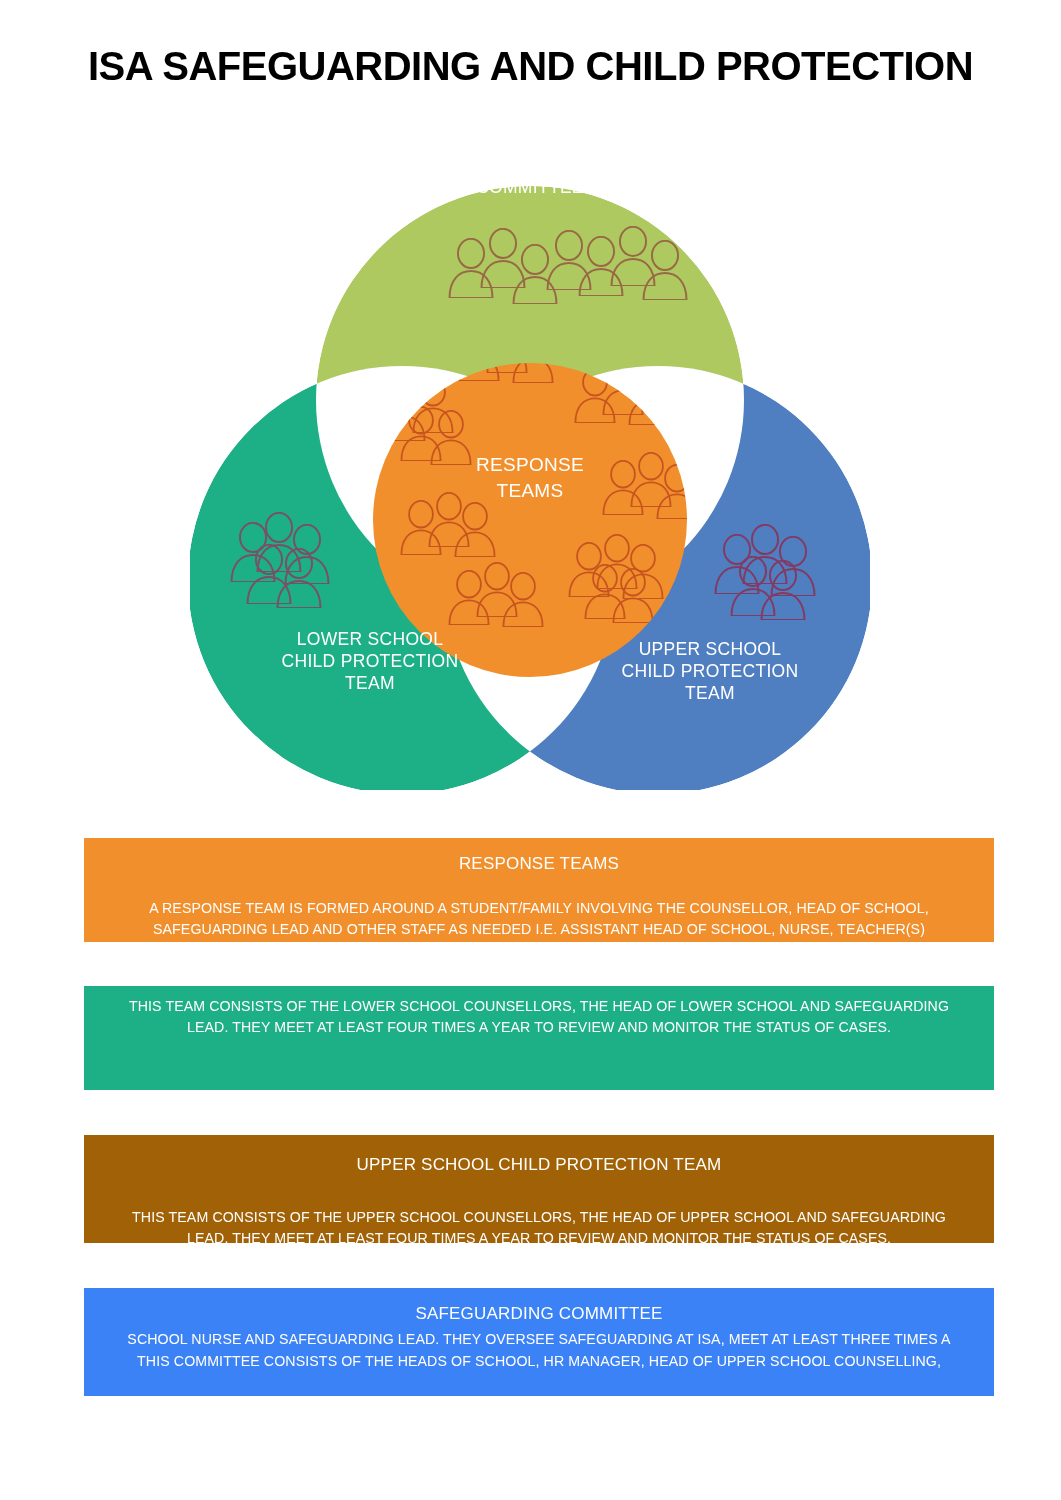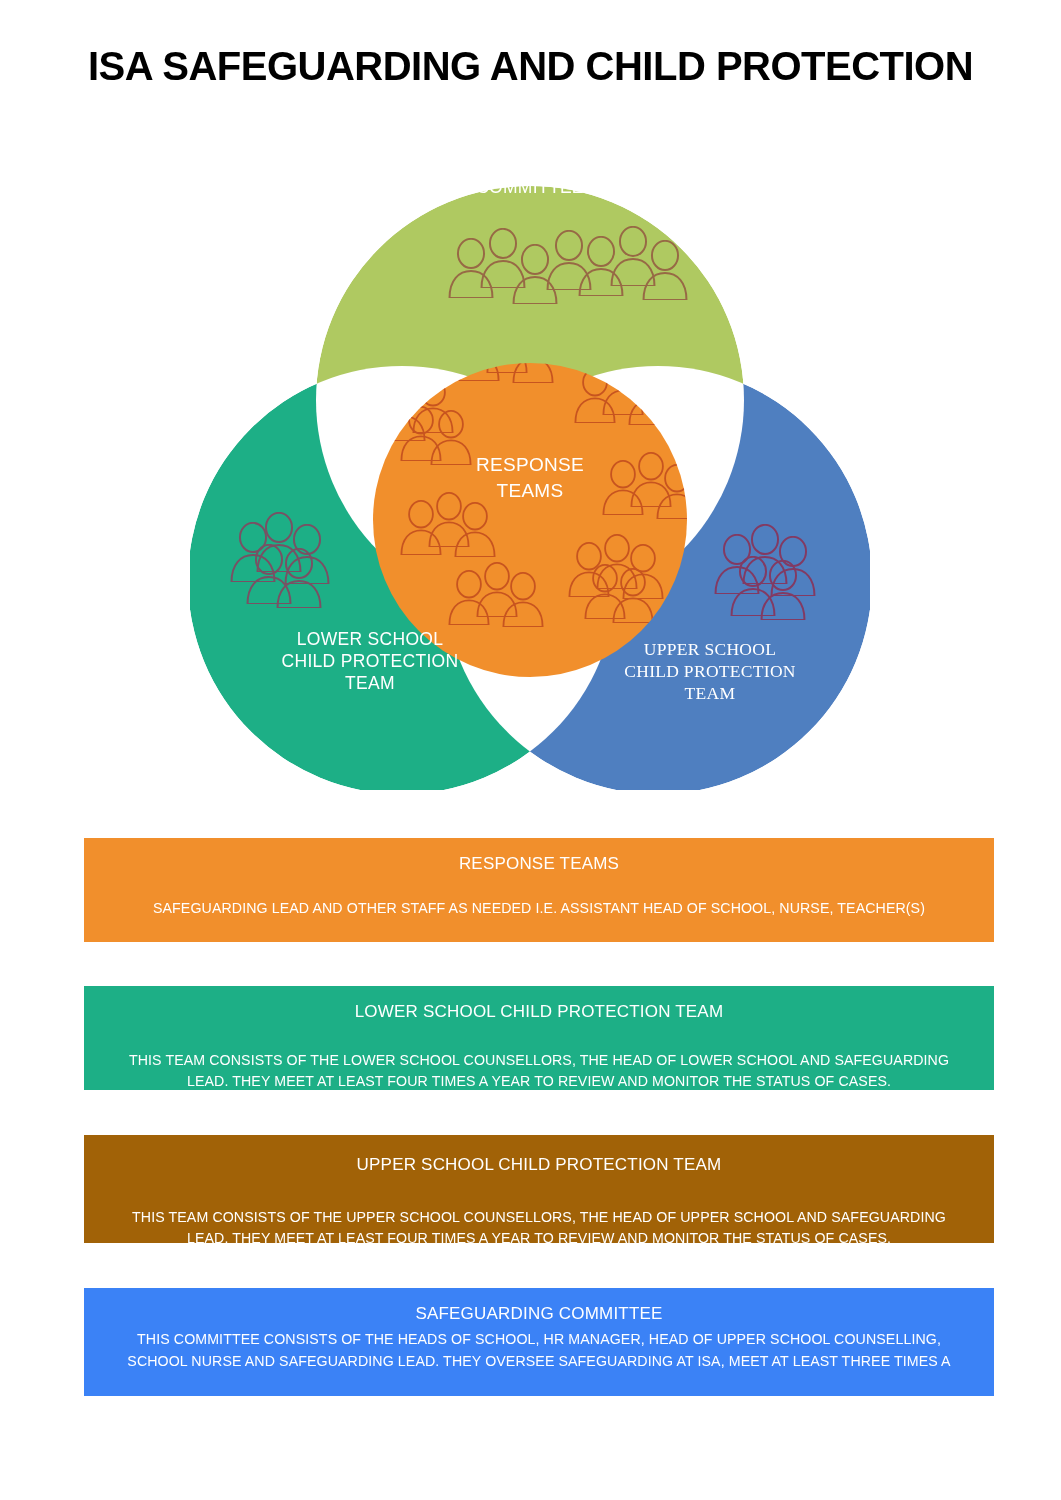--- a/index.html
+++ b/index.html
@@ -57,21 +57,21 @@
     text-align: center;
     color: #ffffff;
     font-size: 17.5px;
     line-height: 22px;
     font-family: "Liberation Sans", sans-serif;
     letter-spacing: 0.3px;
     pointer-events: none;
   }
   .venn-label.green  { top: 34px;  left: 180px; width: 320px; }
   .venn-label.teal   { top: 508px; left: 30px;  width: 300px; }
-  .venn-label.blue   { top: 518px; left: 370px; width: 300px; font-family: Liberation Serif, serif; }
+  .venn-label.blue   { top: 518px; left: 370px; width: 300px; }
   .venn-label.center { top: 332px; left: 200px; width: 280px; font-size: 19px; line-height: 26px; }
 
   
   .panels {
     position: absolute;
     top: 838px;
     left: 0;
     width: 1061px;
   }
   .panel {
@@ -240,42 +240,42 @@
       <div>RESPONSE</div>
       <div>TEAMS</div>
     </div>
   </div>
 
   <div class="panels">
 
     <div class="panel response">
       <div class="panel-title">RESPONSE TEAMS</div>
       <div class="panel-body">
+        <div>A RESPONSE TEAM IS FORMED  AROUND A STUDENT/FAMILY INVOLVING THE COUNSELLOR, HEAD OF SCHOOL,</div>
         <div>SAFEGUARDING LEAD AND OTHER STAFF AS NEEDED I.E. ASSISTANT HEAD OF SCHOOL, NURSE, TEACHER(S)</div>
       </div>
     </div>
 
     <div class="panel lower">
-      <div class="panel-title">LOWER SCHOOL CHILD PROTECTION TEAM</div>
       <div class="panel-body">
         <div>THIS TEAM CONSISTS OF THE LOWER SCHOOL COUNSELLORS, THE HEAD OF LOWER SCHOOL AND SAFEGUARDING</div>
         <div>LEAD. THEY MEET AT LEAST FOUR TIMES A YEAR TO REVIEW  AND MONITOR THE STATUS OF CASES.</div>
       </div>
     </div>
 
     <div class="panel upper">
       <div class="panel-title">UPPER SCHOOL CHILD PROTECTION TEAM</div>
       <div class="panel-body">
         <div>THIS TEAM CONSISTS OF THE UPPER SCHOOL COUNSELLORS, THE HEAD OF UPPER SCHOOL AND SAFEGUARDING</div>
         <div>LEAD. THEY MEET AT LEAST FOUR TIMES A YEAR TO REVIEW  AND MONITOR THE STATUS OF CASES.</div>
       </div>
     </div>
 
     <div class="panel committee">
       <div class="panel-title">SAFEGUARDING COMMITTEE</div>
       <div class="panel-body">
+        <div>SCHOOL NURSE AND SAFEGUARDING LEAD. THEY OVERSEE SAFEGUARDING AT ISA, MEET AT LEAST THREE TIMES A</div>
         <div>THIS COMMITTEE CONSISTS OF  THE HEADS OF SCHOOL, HR MANAGER, HEAD OF UPPER SCHOOL COUNSELLING,</div>
-        <div>SCHOOL NURSE AND SAFEGUARDING LEAD. THEY OVERSEE SAFEGUARDING AT ISA, MEET AT LEAST THREE TIMES A</div>
       </div>
     </div>
 
   </div>
 </div>
 
 </body></html>

